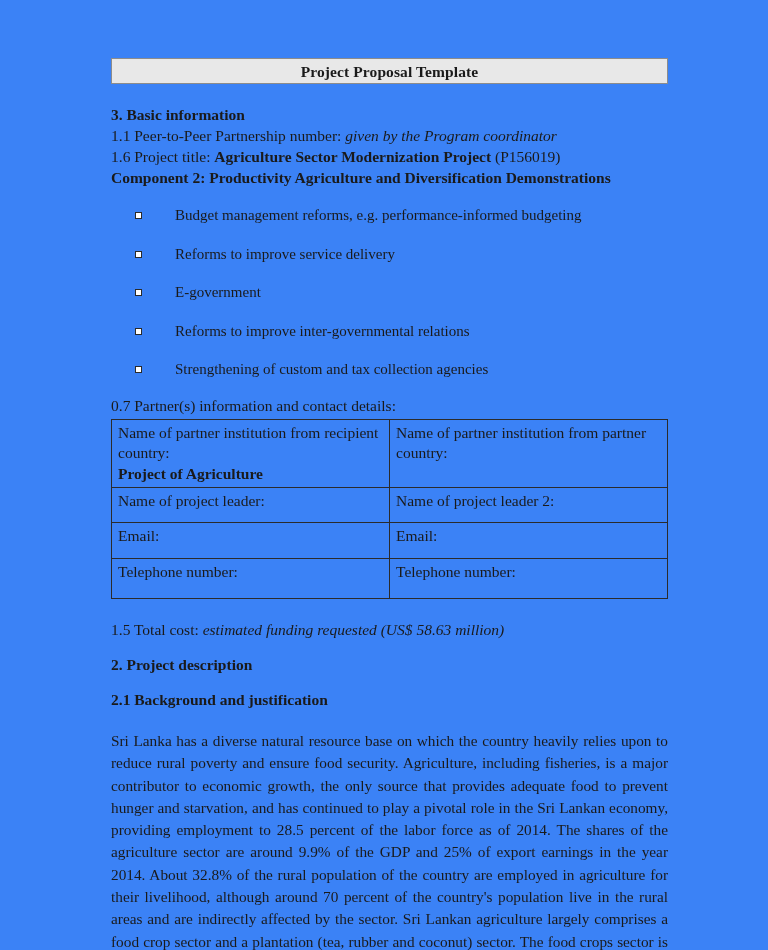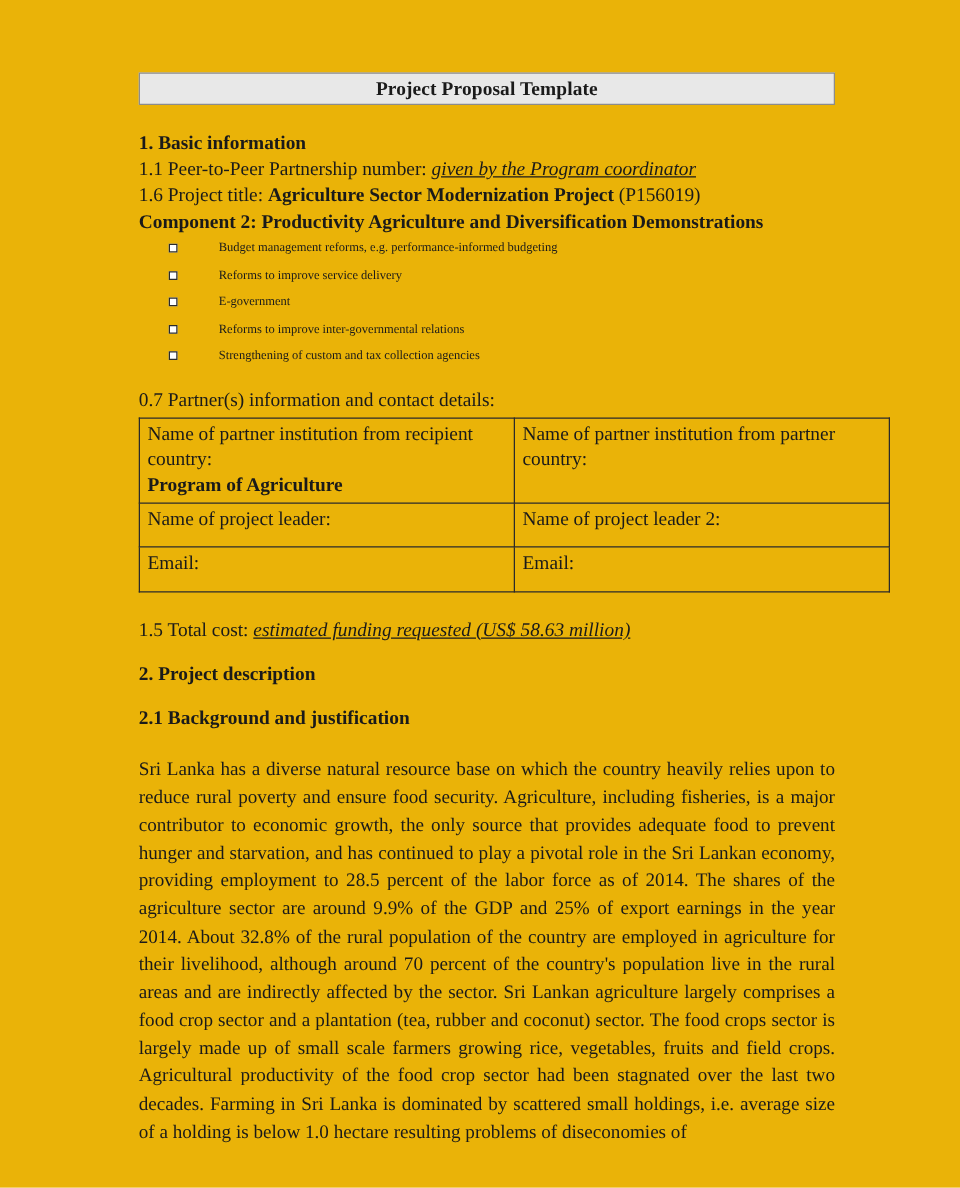--- a/index.html
+++ b/index.html
@@ -15,21 +15,21 @@
     font-family: "Liberation Serif", "DejaVu Serif", serif;
     color: #1a1a1a;
     overflow: hidden;
   }
   .page {
     position: absolute;
     left: 0;
     top: 0;
     width: 768px;
     height: 950px;
-    background: #eab308;
+    background: #3b82f6;
   }
   .content {
     position: absolute;
     left: 111px;
     top: 58px;
     width: 557px;
   }
 
   
   .banner {
@@ -47,61 +47,62 @@
   
   .gap-lg { height: 20px; }
   .gap-md { height: 14px; }
 
   .line {
     font-size: 15.5px;
     line-height: 21px;
     white-space: nowrap;
   }
   .bold { font-weight: bold; }
-  .ital { font-style: italic; text-decoration: underline; }
+  .ital { font-style: italic; }
 
   .heading {
     font-size: 15.5px;
     font-weight: bold;
     line-height: 21px;
   }
 
   
   .checklist {
     list-style: none;
     margin: 0;
     padding: 0;
   }
   .checklist li {
-    font-size: 10px;
+    font-size: 15px;
     line-height: 21.5px;
     position: relative;
     padding-left: 64px;
     white-space: nowrap;
+    margin-top: 17px;
   }
   .cbox {
     position: absolute;
     left: 24px;
     top: 7px;
     width: 7px;
     height: 7px;
     border: 1px solid #2a2a2a;
     box-sizing: border-box;
     background: #ffffff;
   }
 
   
   .tbl-label {
     font-size: 15.5px;
     line-height: 21px;
     margin-bottom: 3px;
   }
   table.partners {
     border-collapse: collapse;
-    width: 601px;
+    width: 557px;
     table-layout: fixed;
   }
   table.partners td {
     border: 1px solid #2b2b2b;
     vertical-align: top;
     padding: 3px 5px 3px 6px;
     font-size: 15.5px;
     line-height: 20.5px;
     width: 50%;
   }
@@ -123,21 +124,21 @@
 </head>
 <body>
 
 <div class="page">
   <div class="content">
 
     <div class="banner">Project Proposal Template</div>
 
     <div class="gap-lg"></div>
 
-    <div class="heading">1. Basic information</div>
+    <div class="heading">3. Basic information</div>
 
     <div class="line">
       <span>1.1 Peer-to-Peer Partnership number:</span>
       <span class="ital">given by the Program coordinator</span>
     </div>
 
     <div class="line">
       <span>1.6 Project title:</span>
       <span class="bold">Agriculture Sector Modernization Project</span>
       <span>(P156019)</span>
@@ -172,35 +173,39 @@
     <div class="gap-md"></div>
 
     <div class="tbl-label">0.7 Partner(s) information and contact details:</div>
 
     <table class="partners">
       <tbody>
         <tr>
           <td class="r1">
             <div>Name of partner institution from recipient</div>
             <div>country:</div>
-            <div class="cell-strong">Program of Agriculture</div>
+            <div class="cell-strong">Project of Agriculture</div>
           </td>
           <td class="r1">
             <div>Name of partner institution from partner</div>
             <div>country:</div>
           </td>
         </tr>
         <tr>
           <td class="r2">Name of project leader:</td>
           <td class="r2">Name of project leader 2:</td>
         </tr>
         <tr>
           <td class="r3">Email:</td>
           <td class="r3">Email:</td>
         </tr>
+        <tr>
+          <td class="r4">Telephone number:</td>
+          <td class="r4">Telephone number:</td>
+        </tr>
       </tbody>
     </table>
 
     <div class="gap-lg"></div>
 
     <div class="line">
       <span>1.5 Total cost:</span>
       <span class="ital">estimated funding requested (US$ 58.63 million)</span>
     </div>
 

